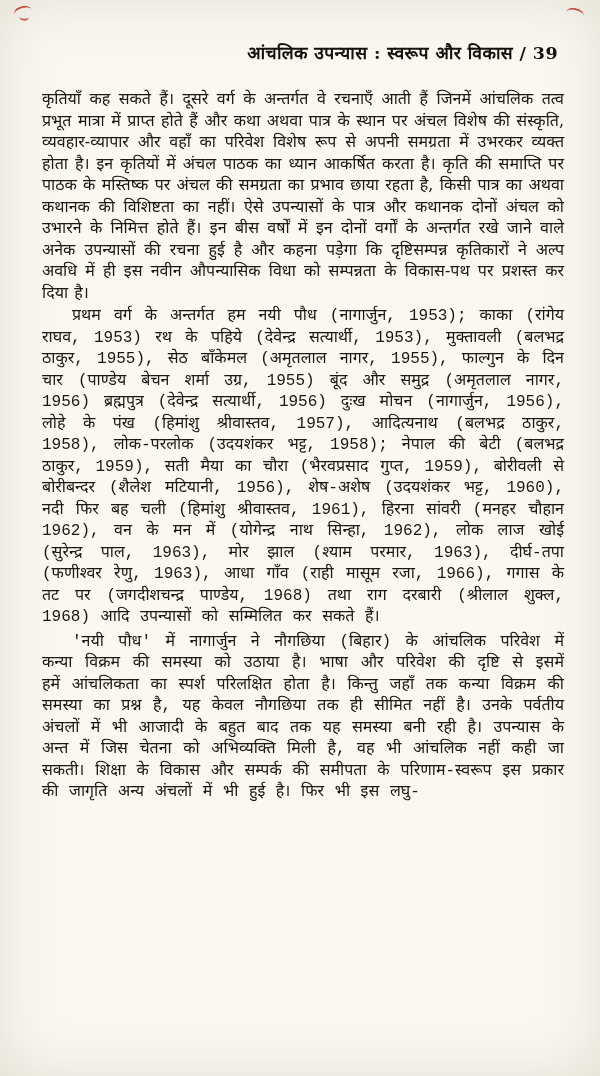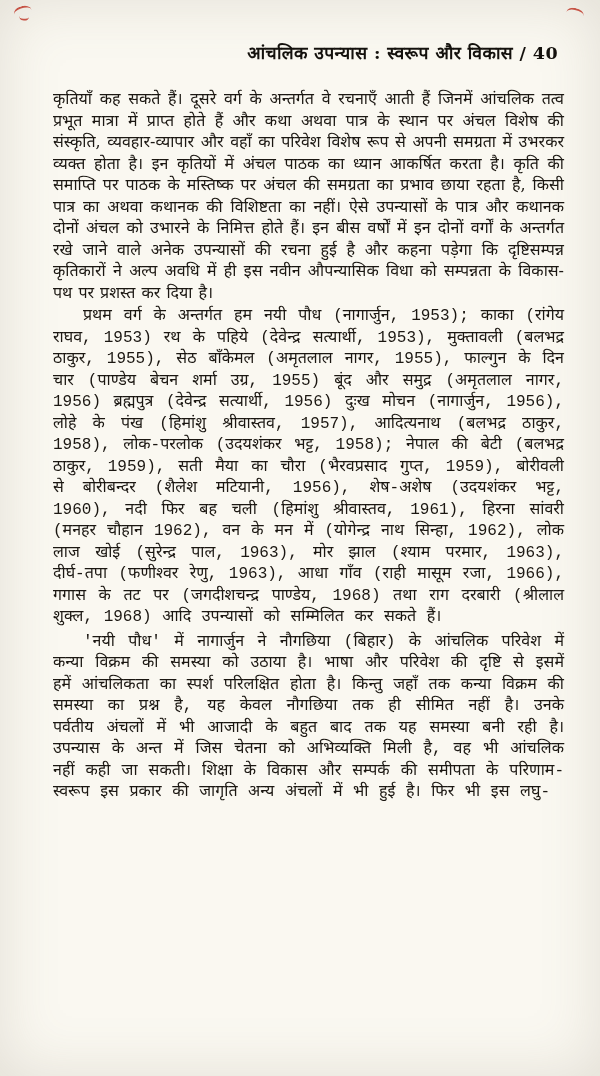--- a/index.html
+++ b/index.html
@@ -31,21 +31,21 @@
     color: #14110d;
   }
   .text-block {
     font-size: 16px;
     line-height: 21.5px;
     text-align: justify;
     word-spacing: 1px;
     color: #1b1712;
   }
   .para {
-    margin: 0 0 3px 11px;
+    margin: 0 0 3px 0;
   }
   .para.indent {
     text-indent: 30px;
     font-family: Liberation Mono, monospace;
   }
   
   .pen-mark {
     position: absolute;
     width: 18px;
     height: 10px;
@@ -77,21 +77,21 @@
 </style>
 </head>
 <body>
 
 <div class="scan-page">
 
   <div class="pen-mark left"></div>
   <div class="pen-mark right"></div>
 
   <div class="running-header">
-    <span>आंचलिक उपन्यास : स्वरूप और विकास / 40</span>
+    <span>आंचलिक उपन्यास : स्वरूप और विकास / 39</span>
   </div>
 
   <div class="text-block">
     <p class="para">कृतियाँ कह सकते हैं। दूसरे वर्ग के अन्तर्गत वे रचनाएँ आती हैं जिनमें आंचलिक तत्व प्रभूत मात्रा में प्राप्त होते हैं और कथा अथवा पात्र के स्थान पर अंचल विशेष की संस्कृति, व्यवहार-व्यापार और वहाँ का परिवेश विशेष रूप से अपनी समग्रता में उभरकर व्यक्त होता है। इन कृतियों में अंचल पाठक का ध्यान आकर्षित करता है। कृति की समाप्ति पर पाठक के मस्तिष्क पर अंचल की समग्रता का प्रभाव छाया रहता है, किसी पात्र का अथवा कथानक की विशिष्टता का नहीं। ऐसे उपन्यासों के पात्र और कथानक दोनों अंचल को उभारने के निमित्त होते हैं। इन बीस वर्षों में इन दोनों वर्गों के अन्तर्गत रखे जाने वाले अनेक उपन्यासों की रचना हुई है और कहना पड़ेगा कि दृष्टिसम्पन्न कृतिकारों ने अल्प अवधि में ही इस नवीन औपन्यासिक विधा को सम्पन्नता के विकास-पथ पर प्रशस्त कर दिया है।</p>
     <p class="para indent">प्रथम वर्ग के अन्तर्गत हम नयी पौध (नागार्जुन, 1953); काका (रांगेय राघव, 1953) रथ के पहिये (देवेन्द्र सत्यार्थी, 1953), मुक्तावली (बलभद्र ठाकुर, 1955), सेठ बाँकेमल (अमृतलाल नागर, 1955), फाल्गुन के दिन चार (पाण्डेय बेचन शर्मा उग्र, 1955) बूंद और समुद्र (अमृतलाल नागर, 1956) ब्रह्मपुत्र (देवेन्द्र सत्यार्थी, 1956) दुःख मोचन (नागार्जुन, 1956), लोहे के पंख (हिमांशु श्रीवास्तव, 1957), आदित्यनाथ (बलभद्र ठाकुर, 1958), लोक-परलोक (उदयशंकर भट्ट, 1958); नेपाल की बेटी (बलभद्र ठाकुर, 1959), सती मैया का चौरा (भैरवप्रसाद गुप्त, 1959), बोरीवली से बोरीबन्दर (शैलेश मटियानी, 1956), शेष-अशेष (उदयशंकर भट्ट, 1960), नदी फिर बह चली (हिमांशु श्रीवास्तव, 1961), हिरना सांवरी (मनहर चौहान 1962), वन के मन में (योगेन्द्र नाथ सिन्हा, 1962), लोक लाज खोई (सुरेन्द्र पाल, 1963), मोर झाल (श्याम परमार, 1963), दीर्घ-तपा (फणीश्वर रेणु, 1963), आधा गाँव (राही मासूम रजा, 1966), गगास के तट पर (जगदीशचन्द्र पाण्डेय, 1968) तथा राग दरबारी (श्रीलाल शुक्ल, 1968) आदि उपन्यासों को सम्मिलित कर सकते हैं।</p>
     <p class="para indent">'नयी पौध' में नागार्जुन ने नौगछिया (बिहार) के आंचलिक परिवेश में कन्या विक्रम की समस्या को उठाया है। भाषा और परिवेश की दृष्टि से इसमें हमें आंचलिकता का स्पर्श परिलक्षित होता है। किन्तु जहाँ तक कन्या विक्रम की समस्या का प्रश्न है, यह केवल नौगछिया तक ही सीमित नहीं है। उनके पर्वतीय अंचलों में भी आजादी के बहुत बाद तक यह समस्या बनी रही है। उपन्यास के अन्त में जिस चेतना को अभिव्यक्ति मिली है, वह भी आंचलिक नहीं कही जा सकती। शिक्षा के विकास और सम्पर्क की समीपता के परिणाम-स्वरूप इस प्रकार की जागृति अन्य अंचलों में भी हुई है। फिर भी इस लघु-</p>
   </div>
 
 </div>
 

